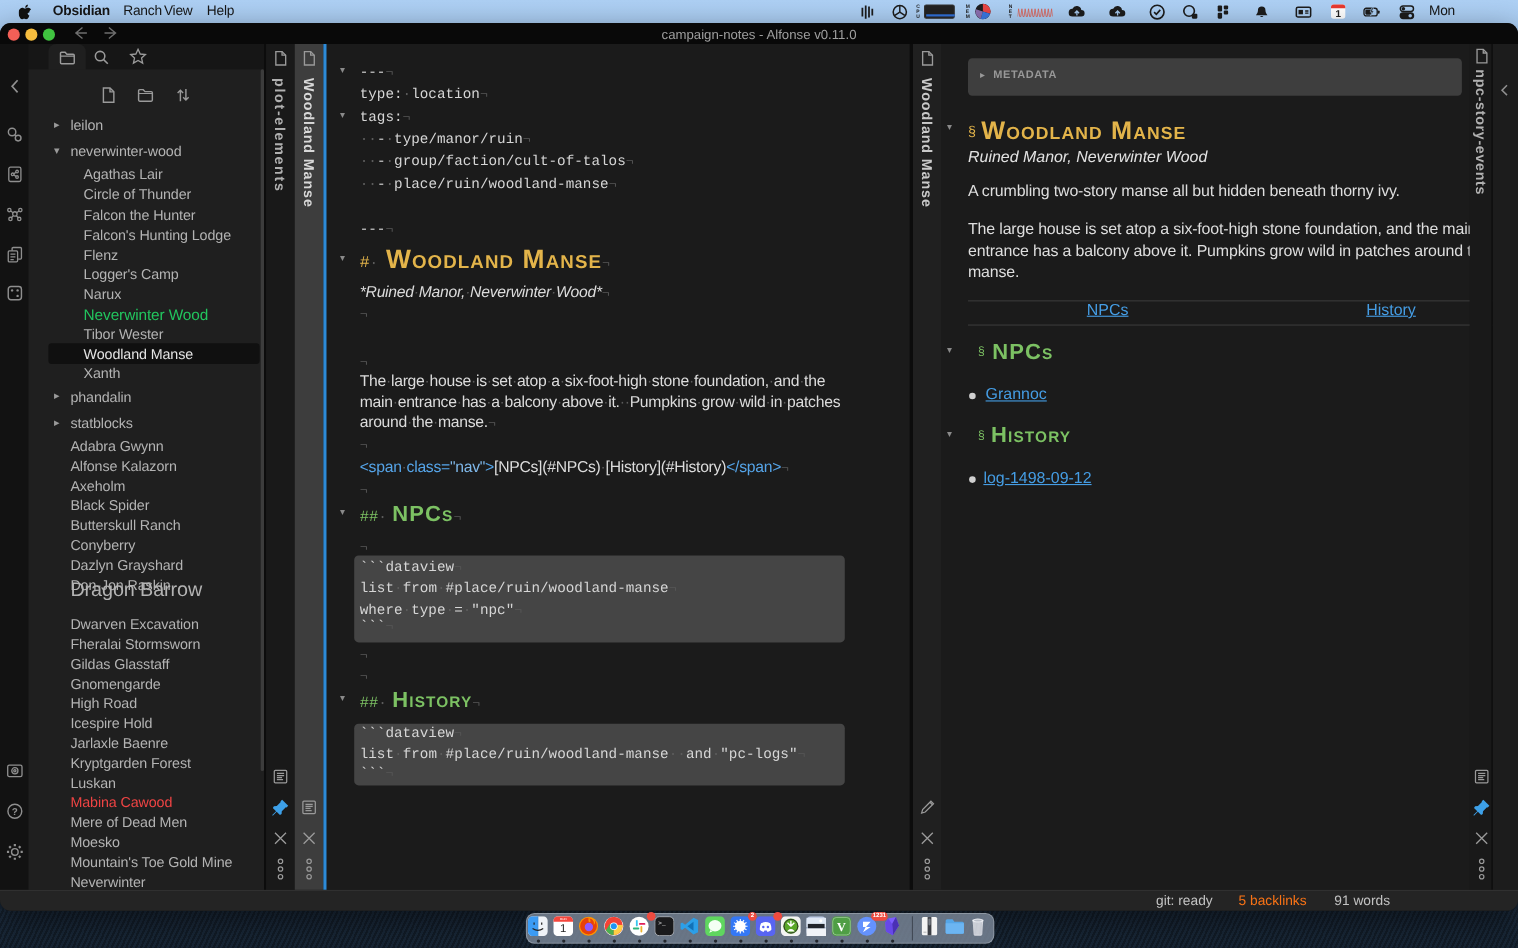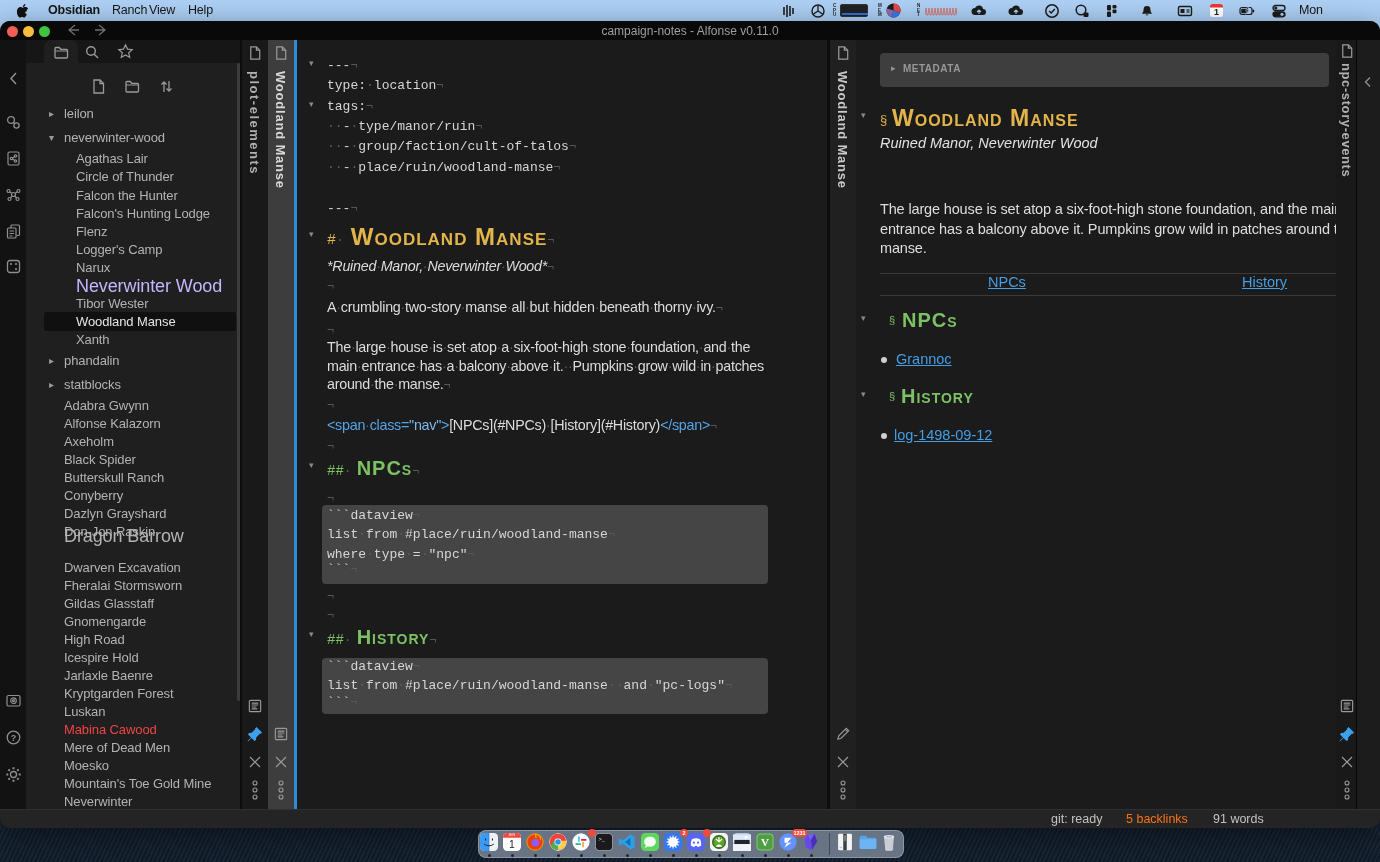--- a/index.html
+++ b/index.html
@@ -227,21 +227,21 @@
     <div class="tx" style="left:64px;top:85px;font-size:13px;letter-spacing:-0.1px;color:#b3b3b3;line-height:16px">leilon</div>
     <div class="tx" style="left:49px;top:109.5px;font-size:10px;color:#9a9a9a;line-height:14px">▾</div>
     <div class="tx" style="left:64px;top:108.5px;font-size:13px;letter-spacing:-0.1px;color:#b3b3b3;line-height:16px">neverwinter-wood</div>
     <div class="tx" style="left:76px;top:130px;font-size:13px;letter-spacing:-0.1px;color:#b3b3b3;line-height:16px">Agathas Lair</div>
     <div class="tx" style="left:76px;top:148px;font-size:13px;letter-spacing:-0.1px;color:#b3b3b3;line-height:16px">Circle of Thunder</div>
     <div class="tx" style="left:76px;top:166.5px;font-size:13px;letter-spacing:-0.1px;color:#b3b3b3;line-height:16px">Falcon the Hunter</div>
     <div class="tx" style="left:76px;top:184.5px;font-size:13px;letter-spacing:-0.1px;color:#b3b3b3;line-height:16px">Falcon's Hunting Lodge</div>
     <div class="tx" style="left:76px;top:202.5px;font-size:13px;letter-spacing:-0.1px;color:#b3b3b3;line-height:16px">Flenz</div>
     <div class="tx" style="left:76px;top:220.5px;font-size:13px;letter-spacing:-0.1px;color:#b3b3b3;line-height:16px">Logger's Camp</div>
     <div class="tx" style="left:76px;top:238.5px;font-size:13px;letter-spacing:-0.1px;color:#b3b3b3;line-height:16px">Narux</div>
-    <div class="tx" style="left:76px;top:256.5px;font-size:18px;letter-spacing:-0.1px;color:#c4b5fd;line-height:16px">Neverwinter Wood</div>
+    <div class="tx" style="left:76px;top:256.5px;font-size:14px;letter-spacing:-0.1px;color:#22c55e;line-height:16px">Neverwinter Wood</div>
     <div class="tx" style="left:76px;top:274.5px;font-size:13px;letter-spacing:-0.1px;color:#b3b3b3;line-height:16px">Tibor Wester</div>
     <div class="abs" style="left:44px;top:291.0px;width:192px;height:19px;background:#101010;border-radius:3px"></div>
     <div class="tx" style="left:76px;top:292.5px;font-size:13px;letter-spacing:-0.1px;color:#e4e4e4;line-height:16px">Woodland Manse</div>
     <div class="tx" style="left:76px;top:310.5px;font-size:13px;letter-spacing:-0.1px;color:#b3b3b3;line-height:16px">Xanth</div>
     <div class="tx" style="left:49px;top:333px;font-size:10px;color:#9a9a9a;line-height:14px">▸</div>
     <div class="tx" style="left:64px;top:332px;font-size:13px;letter-spacing:-0.1px;color:#b3b3b3;line-height:16px">phandalin</div>
     <div class="tx" style="left:49px;top:356.5px;font-size:10px;color:#9a9a9a;line-height:14px">▸</div>
     <div class="tx" style="left:64px;top:355.5px;font-size:13px;letter-spacing:-0.1px;color:#b3b3b3;line-height:16px">statblocks</div>
     <div class="tx" style="left:64px;top:376.5px;font-size:13px;letter-spacing:-0.1px;color:#b3b3b3;line-height:16px">Adabra Gwynn</div>
     <div class="tx" style="left:64px;top:394.5px;font-size:13px;letter-spacing:-0.1px;color:#b3b3b3;line-height:16px">Alfonse Kalazorn</div>
@@ -326,21 +326,20 @@
     <div class="tx" style="left:309px;top:77.5px;font-size:9px;color:#8a8a8a">▾</div>
     <div class="tx mono" style="left:327px;top:75.5px;line-height:20px">tags:<span class="nl">¬</span></div>
     <div class="tx mono" style="left:327px;top:96px;line-height:20px"><span class="d">·</span><span class="d">·</span>-<span class="d">·</span>type/manor/ruin<span class="nl">¬</span></div>
     <div class="tx mono" style="left:327px;top:116.30000000000001px;line-height:20px"><span class="d">·</span><span class="d">·</span>-<span class="d">·</span>group/faction/cult-of-talos<span class="nl">¬</span></div>
     <div class="tx mono" style="left:327px;top:137px;line-height:20px"><span class="d">·</span><span class="d">·</span>-<span class="d">·</span>place/ruin/woodland-manse<span class="nl">¬</span></div>
     <div class="tx mono" style="left:327px;top:177.8px;line-height:20px">---<span class="nl">¬</span></div>
     <div class="tx" style="left:309px;top:208px;font-size:9px;color:#8a8a8a">▾</div>
     <div class="tx" style="left:327px;top:202px;line-height:28px"><span class="mono yel" style="font-size:15px">#</span><span class="d mono">·</span><span class="fancy yel" style="font-size:24px;vertical-align:-1px;margin-left:7px">Woodland Manse</span><span class="nl">¬</span></div>
     <div class="tx sans" style="left:327px;top:236.5px;font-style:italic">*Ruined<span class="d">·</span>Manor,<span class="d">·</span>Neverwinter<span class="d">·</span>Wood*<span class="nl">¬</span></div>
     <div class="tx sans" style="left:327px;top:254.60000000000002px;line-height:18px"><span class="nl">¬</span></div>
-    <div class="tx sans" style="left:327px;top:276.5px;line-height:18px">A<span class="d">·</span>crumbling<span class="d">·</span>two-story<span class="d">·</span>manse<span class="d">·</span>all<span class="d">·</span>but<span class="d">·</span>hidden<span class="d">·</span>beneath<span class="d">·</span>thorny<span class="d">·</span>ivy.<span class="nl">¬</span></div>
     <div class="tx sans" style="left:327px;top:298.5px;line-height:18px"><span class="nl">¬</span></div>
     <div class="tx sans" style="left:327px;top:316.9px;line-height:18px">The<span class="d">·</span>large<span class="d">·</span>house<span class="d">·</span>is<span class="d">·</span>set<span class="d">·</span>atop<span class="d">·</span>a<span class="d">·</span>six-foot-high<span class="d">·</span>stone<span class="d">·</span>foundation,<span class="d">·</span>and<span class="d">·</span>the</div>
     <div class="tx sans" style="left:327px;top:335.8px;line-height:18px">main<span class="d">·</span>entrance<span class="d">·</span>has<span class="d">·</span>a<span class="d">·</span>balcony<span class="d">·</span>above<span class="d">·</span>it.<span class="d">·</span><span class="d">·</span>Pumpkins<span class="d">·</span>grow<span class="d">·</span>wild<span class="d">·</span>in<span class="d">·</span>patches</div>
     <div class="tx sans" style="left:327px;top:354.2px;line-height:18px">around<span class="d">·</span>the<span class="d">·</span>manse.<span class="nl">¬</span></div>
     <div class="tx sans" style="left:327px;top:374.2px;line-height:18px"><span class="nl">¬</span></div>
     <div class="tx sans" style="left:327px;top:394.6px;line-height:18px"><span class="blu">&lt;span</span><span class="d">·</span><span class="blu">class=</span><span style="color:#7fb8ea">"nav"</span><span class="blu">&gt;</span>[NPCs](#NPCs)<span class="d">·</span>[History](#History)<span class="blu">&lt;/span&gt;</span><span class="nl">¬</span></div>
     <div class="tx sans" style="left:327px;top:415px;line-height:18px"><span class="nl">¬</span></div>
     <div class="tx" style="left:309px;top:438.7px;font-size:9px;color:#8a8a8a">▾</div>
     <div class="tx" style="left:327px;top:434.7px;line-height:24px"><span class="mono grn" style="font-size:14px">##</span><span class="d mono">·</span><span class="fancy grn" style="font-size:20px;margin-left:5px">NPCs</span><span class="nl">¬</span></div>
     <div class="tx sans" style="left:327px;top:466.5px;line-height:18px"><span class="nl">¬</span></div>
@@ -379,20 +378,21 @@
       </g>
     </svg>
     <div class="pane" style="left:856px;top:19px;width:480px;height:769px;background:#1b1b1b"></div>
     <div class="abs" style="left:880px;top:32px;width:449px;height:34px;background:#3e3e3e;border-radius:4px"></div>
     <div class="tx" style="left:891px;top:42px;font-size:9px;color:#989898">▸</div>
     <div class="tx" style="left:903px;top:42px;font-size:10px;font-weight:bold;letter-spacing:0.5px;color:#989898">METADATA</div>
     <div class="tx" style="left:861px;top:89px;font-size:9px;color:#8a8a8a">▾</div>
     <div class="tx yel" style="left:880px;top:91px;font-size:13px">§</div>
     <div class="tx fancy yel" style="left:892px;top:84px;font-size:23px;line-height:26px">Woodland Manse</div>
     <div class="tx" style="left:880px;top:114px;font-size:14.5px;font-style:italic;color:#e2e2e2">Ruined Manor, Neverwinter Wood</div>
+    <div class="tx" style="left:880px;top:145px;font-size:14.5px;letter-spacing:-0.15px;color:#dedede">A crumbling two-story manse all but hidden beneath thorny ivy.</div>
     <div class="tx" style="left:880px;top:180px;font-size:14.5px;letter-spacing:-0.15px;color:#dedede">The large house is set atop a six-foot-high stone foundation, and the main</div>
     <div class="tx" style="left:880px;top:199.5px;font-size:14.5px;letter-spacing:-0.15px;color:#dedede">entrance has a balcony above it. Pumpkins grow wild in patches around the</div>
     <div class="tx" style="left:880px;top:219px;font-size:14.5px;letter-spacing:-0.15px;color:#dedede">manse.</div>
     <div class="abs" style="left:880px;top:251.5px;width:505px;height:1px;background:#3a3a3a"></div>
     <div class="tx lnk" style="left:988px;top:253px;font-size:14.5px">NPCs</div>
     <div class="tx lnk" style="left:1242px;top:253px;font-size:14.5px">History</div>
     <div class="abs" style="left:880px;top:273.5px;width:505px;height:1px;background:#3a3a3a"></div>
     <div class="tx" style="left:861px;top:292px;font-size:9px;color:#8a8a8a">▾</div>
     <div class="tx grn" style="left:889px;top:293px;font-size:11px">§</div>
     <div class="tx fancy grn" style="left:902px;top:288px;font-size:20px;line-height:22px">NPCs</div>

